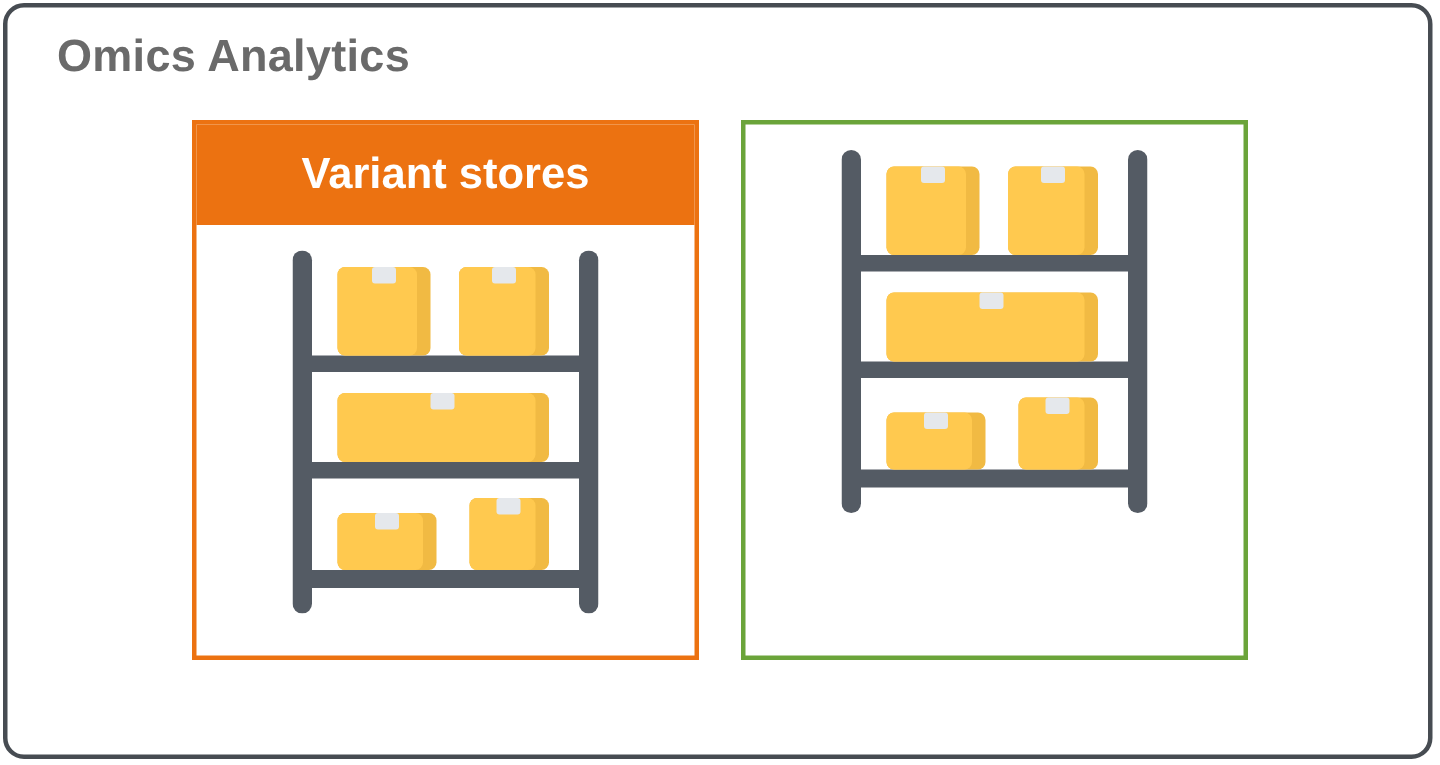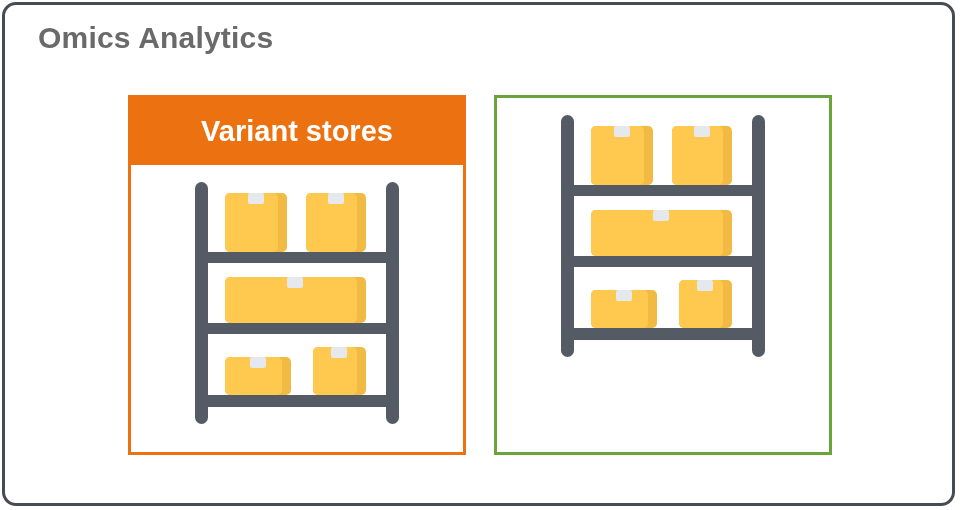--- a/index.html
+++ b/index.html
@@ -34,21 +34,21 @@
     position: absolute;
     left: 38px; top: 21px;
     font-size: 30px;
     font-weight: bold;
     color: var(--title-text);
     letter-spacing: 0.2px;
     white-space: nowrap;
   }
   .cards {
     position: absolute;
-    left: 128px; top: 95px;
+    left: 128px; top: 80px;
     display: flex;
     gap: 28px;
   }
   .store-card {
     width: 338px; height: 360px;
     background: #FFFFFF;
     display: flex;
     flex-direction: column;
     align-items: center;
   }

